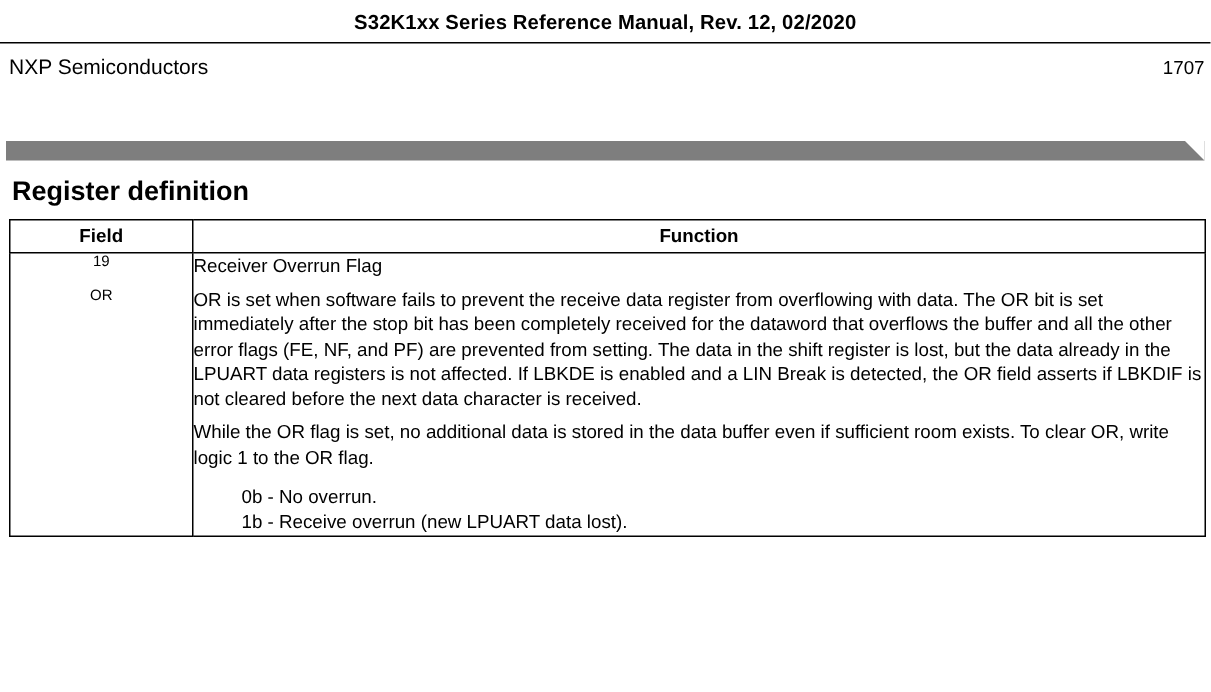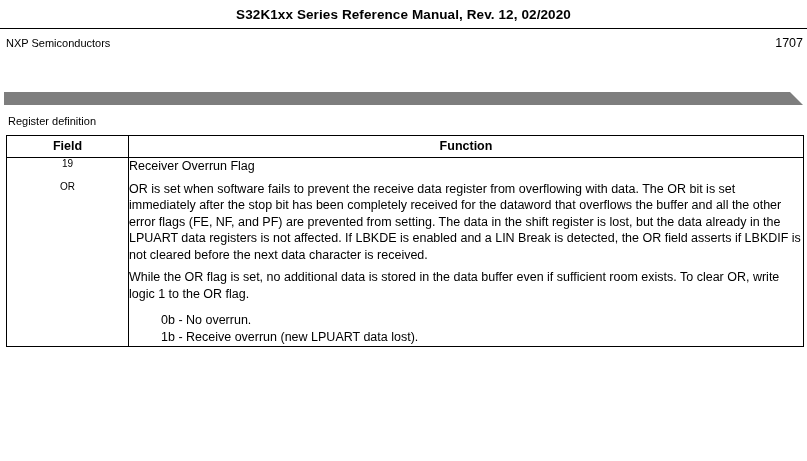--- a/index.html
+++ b/index.html
@@ -35,21 +35,21 @@
     margin: 6px 0 0 0;
   }
   .running-head {
     display: flex;
     justify-content: space-between;
     align-items: baseline;
     font-size: 12.5px;
     padding: 7px 2px 0 6px;
   }
   .running-head .left {
-    font-size: 11px;
+    font-size: 14px;
   }
   .running-head .right {
     font-size: 12.5px;
     padding-right: 2px;
   }
 
   
   .banner-wrap {
     margin-top: 42px;
     padding: 0 4px 0 4px;
@@ -63,22 +63,22 @@
     content: "";
     position: absolute;
     right: -0px;
     top: 0;
     width: 0;
     height: 0;
     border-top: 13px solid #ffffff;
     border-left: 13px solid transparent;
   }
   .section-title {
-    font-size: 11px;
-    font-weight: normal;
+    font-size: 18px;
+    font-weight: bold;
     padding: 10px 0 0 8px;
   }
 
   
   .tbl-wrap {
     padding: 8px 4px 0 6px;
   }
   table.reg {
     border-collapse: collapse;
     width: 797px;

